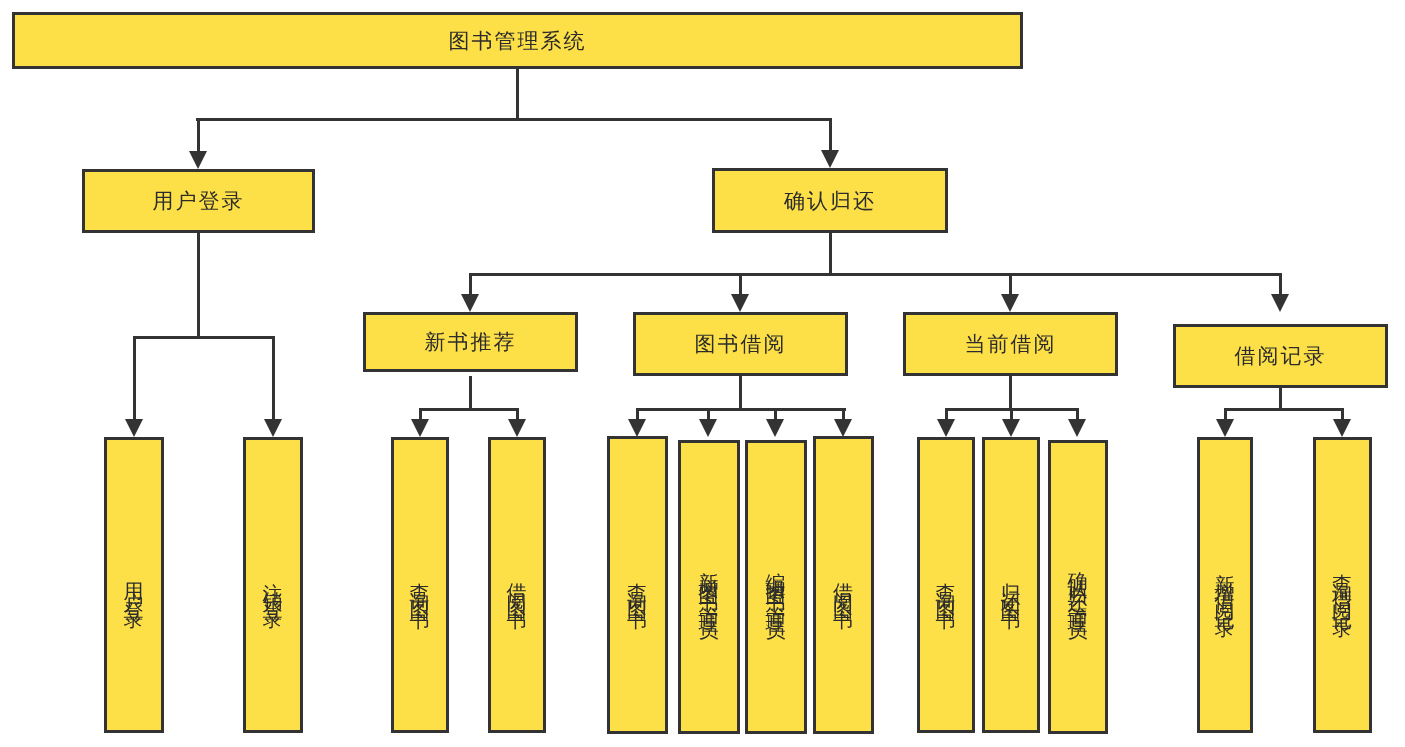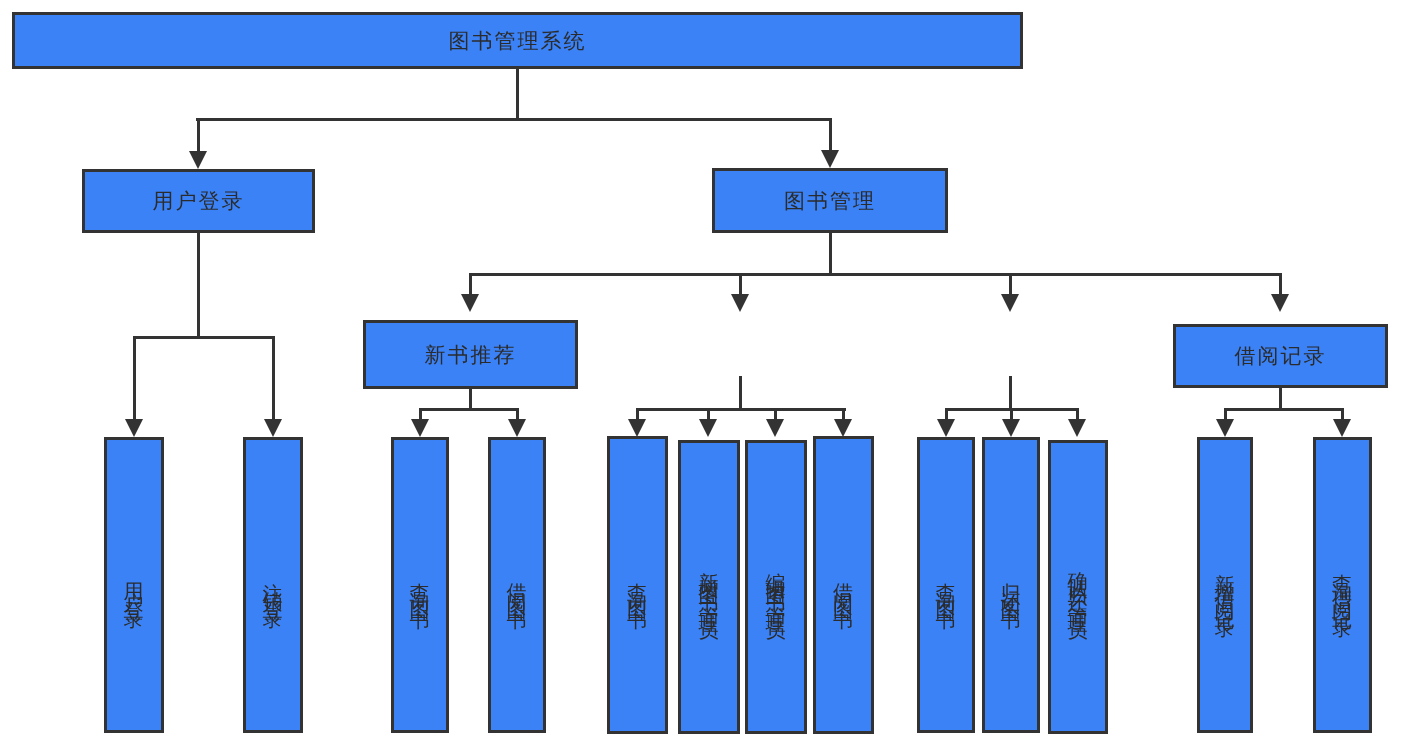--- a/index.html
+++ b/index.html
@@ -5,21 +5,21 @@
   html,body{margin:0;padding:0;background:#ffffff;}
   .canvas{
     position:relative;
     width:1405px;height:747px;
     background:#ffffff;
     font-family:"Liberation Sans","DejaVu Sans",sans-serif;
     overflow:hidden;
   }
   .box{
     position:absolute;
-    background:#3b82f6;
+    background:#fde047;
     border:3px solid #333333;
     box-sizing:border-box;
     display:flex;align-items:center;justify-content:center;
     color:#2b2b2b;
     font-size:21px;
     letter-spacing:2px;
     z-index:2;
   }
   .vbox span{
     writing-mode:vertical-rl;
@@ -58,43 +58,49 @@
   <div class="hline" style="left:196px;top:118px;width:636px;"></div>
   <div class="vline" style="left:197px;top:118px;height:36px;"></div>
   <div class="arrow" style="left:189px;top:151px;"></div>
   <div class="vline" style="left:829px;top:118px;height:36px;"></div>
   <div class="arrow" style="left:821px;top:150px;"></div>
 
   <div class="box" style="left:82px;top:169px;width:233px;height:64px;">
     <span>用户登录</span>
   </div>
   <div class="box" style="left:712px;top:168px;width:236px;height:65px;">
-    <span>图书管理</span>
+    <span>确认归还</span>
   </div>
 
   <div class="vline" style="left:197px;top:233px;height:106px;"></div>
   <div class="hline" style="left:133px;top:336px;width:142px;"></div>
   <div class="vline" style="left:133px;top:336px;height:87px;"></div>
   <div class="arrow" style="left:125px;top:419px;"></div>
   <div class="vline" style="left:272px;top:336px;height:87px;"></div>
   <div class="arrow" style="left:264px;top:419px;"></div>
 
   <div class="vline" style="left:829px;top:233px;height:43px;"></div>
   <div class="hline" style="left:469px;top:273px;width:813px;"></div>
   <div class="vline" style="left:469px;top:273px;height:24px;"></div>
   <div class="arrow" style="left:461px;top:294px;"></div>
   <div class="vline" style="left:739px;top:273px;height:24px;"></div>
   <div class="arrow" style="left:731px;top:294px;"></div>
   <div class="vline" style="left:1009px;top:273px;height:24px;"></div>
   <div class="arrow" style="left:1001px;top:294px;"></div>
   <div class="vline" style="left:1279px;top:273px;height:24px;"></div>
   <div class="arrow" style="left:1271px;top:294px;"></div>
 
-  <div class="box" style="left:363px;top:312px;width:215px;height:69px;margin-top:8px;">
+  <div class="box" style="left:363px;top:312px;width:215px;height:60px;">
     <span>新书推荐</span>
+  </div>
+  <div class="box" style="left:633px;top:312px;width:215px;height:64px;">
+    <span>图书借阅</span>
+  </div>
+  <div class="box" style="left:903px;top:312px;width:215px;height:64px;">
+    <span>当前借阅</span>
   </div>
   <div class="box" style="left:1173px;top:312px;width:215px;height:64px;margin-top:12px;">
     <span>借阅记录</span>
   </div>
 
   <div class="vline" style="left:469px;top:376px;height:35px;"></div>
   <div class="hline" style="left:419px;top:408px;width:100px;"></div>
   <div class="vline" style="left:419px;top:408px;height:14px;"></div>
   <div class="arrow" style="left:411px;top:419px;"></div>
   <div class="vline" style="left:516px;top:408px;height:14px;"></div>

